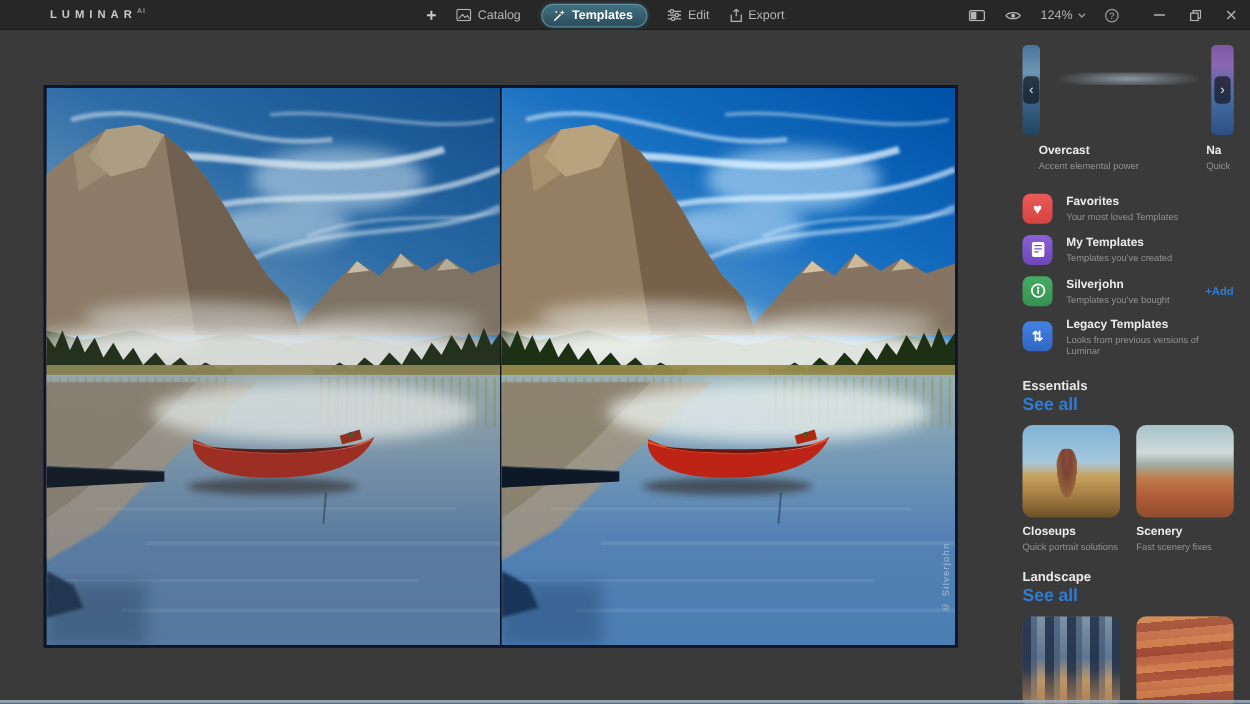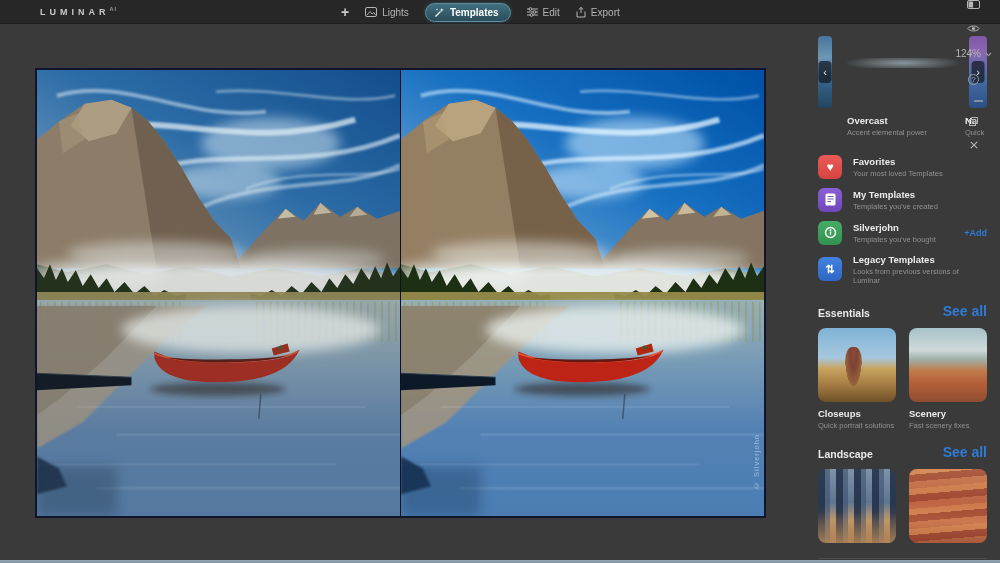--- a/index.html
+++ b/index.html
@@ -16,21 +16,21 @@
   .topnav { position:absolute; left:341px; top:0; height:24px; display:flex;
     align-items:center; gap:16px; }
   .nav-item { display:flex; align-items:center; gap:5px; color:#b5b5b5; font-size:10px;
     cursor:default; white-space:nowrap; }
   .nav-item svg { display:block; }
   .nav-plus { color:#c9c9c9; font-size:14px; font-weight:bold; line-height:1; }
   .nav-pill { background:linear-gradient(180deg,#41707f,#2b4d5c); border:1px solid #5d8fa0;
     border-radius:10px; padding:3px 11px 3px 8px; color:#fff; font-weight:bold;
     box-shadow:0 0 4px rgba(90,150,170,.35); }
   .topbar-right { position:absolute; right:8px; top:0; height:24px; display:flex;
-    align-items:center; gap:15px; color:#b5b5b5; font-size:10px;flex-direction:column; }
+    align-items:center; gap:15px; color:#b5b5b5; font-size:10px; }
   .zoom-ctl { display:flex; align-items:center; gap:4px; }
   .help-circle { width:11px; height:11px; border:1px solid #9a9a9a; border-radius:50%;
     font-size:7.5px; color:#b0b0b0; display:flex; align-items:center; justify-content:center; }
   .winbtn { display:flex; align-items:center; justify-content:center; width:14px; height:14px; }
   .gap-l { margin-left:10px; }
 
   
   .workspace { position:absolute; top:24px; left:0; right:0; bottom:0; }
 
   
@@ -54,37 +54,37 @@
     width:13px; height:22px; background:rgba(20,24,30,.72); border-radius:4px; color:#e8e8e8;
     font-size:11px; display:flex; align-items:center; justify-content:center; line-height:1; }
   .car-main { flex:1; border-radius:6px; position:relative; overflow:hidden;
     background:
       radial-gradient(ellipse 60px 26px at 58% 46%, rgba(120,180,225,.95), rgba(120,180,225,0) 70%),
       linear-gradient(180deg,#3f4a55 0%,#5a6672 18%,#7c8globalThis 0),
       linear-gradient(180deg,#414c58 0%,#606c78 22%,#8795a0 40%,#74a0c0 52%,#6a7a55 66%,#7d8448 78%,#5f6c33 100%); }
   .car-main::after { content:""; position:absolute; left:0; right:0; top:30%; height:14%;
     background:radial-gradient(ellipse 70% 100% at 50% 50%, rgba(200,225,240,.55), transparent 75%); }
   .car-caption-row { display:flex; margin-top:7px; }
-  .car-caption-main { margin-left:29px; flex:1; }
+  .car-caption-main { margin-left:13px; flex:1; }
   .car-caption-next { width:22px; overflow:hidden; white-space:nowrap; }
   .t-title { font-size:9.5px; font-weight:bold; color:#ececec; }
   .t-sub { font-size:7.5px; color:#919191; margin-top:2px; }
 
   .collections { margin-top:13px; }
   .col-row { display:flex; align-items:center; gap:11px; padding:4.5px 0; }
   .col-icon { width:24px; height:24px; border-radius:6px; flex:none; display:flex;
     align-items:center; justify-content:center; color:#fff; }
   .ci-fav { background:linear-gradient(180deg,#ea5b57,#d44440); font-size:12px; }
   .ci-mine { background:linear-gradient(180deg,#8b60d8,#6f47b8); }
   .ci-pur { background:linear-gradient(180deg,#46ab64,#349150); }
   .ci-leg { background:linear-gradient(180deg,#4482e2,#2f66c4); font-size:11px; font-weight:bold; }
   .col-text { flex:1; min-width:0; }
   .col-action { font-size:9px; font-weight:bold; color:#2e7cd6; flex:none;text-align:center; }
 
-  .section-head { display:flex; align-items:flex-end; justify-content:space-between; margin-top:14px; }
+  .section-head { display:flex; align-items:flex-start; justify-content:space-between; margin-top:14px;flex-direction:column; }
   .section-title { font-size:10.5px; font-weight:bold; color:#e9e9e9; }
   .see-all { font-size:14px; font-weight:bold; color:#2e7cd6; }
   .cards { display:flex; gap:13px; margin-top:9px; }
   .card { width:98px; }
   .thumb { height:74px; border-radius:8px; position:relative; overflow:hidden; }
   .thumb-closeups { background:linear-gradient(180deg,#7fb2d6 0%,#a6c8de 40%,#c7a35e 55%,#a27a42 78%,#6e5026 100%); }
   .thumb-closeups::after { content:""; position:absolute; left:34%; top:26%; width:22%; height:52%;
     background:radial-gradient(ellipse at 50% 18%, #8a4a3a 0%, #7c4436 30%, #96643c 70%, transparent 72%);
     border-radius:40% 40% 30% 30%; }
   .thumb-scenery { background:linear-gradient(180deg,#a7c3c9 0%,#cfd9da 30%,#9fb0a8 42%,#c07a4a 58%,#b35f38 75%,#8f4c30 100%); }
@@ -200,21 +200,21 @@
     </div>
     <nav class="topnav">
       <span class="nav-item nav-plus">+</span>
       <span class="nav-item">
         <span>
           <svg width="12" height="10" viewBox="0 0 12 10">
               <rect x="0.5" y="0.5" width="11" height="9" rx="1.5" fill="none" stroke="#b5b5b5"></rect>
               <path d="M2,8 L5,4.5 L7,7 L9,5.5 L10.5,8" fill="none" stroke="#b5b5b5" stroke-width="0.9"></path>
             </svg>
         </span>
-        <span>Lights</span>
+        <span>Catalog</span>
       </span>
       <span class="nav-item nav-pill">
         <span>
           <svg width="11" height="11" viewBox="0 0 11 11">
               <path d="M1.5,9.5 L6.5,4.5" stroke="#fff" stroke-width="1.2"></path>
               <path d="M7.8,1 L8.3,2.6 L9.9,3.1 L8.3,3.6 L7.8,5.2 L7.3,3.6 L5.7,3.1 L7.3,2.6 Z" fill="#fff"></path>
               <circle cx="3" cy="2.5" r="0.7" fill="#fff"></circle>
             </svg>
         </span>
         <span>Templates</span>

